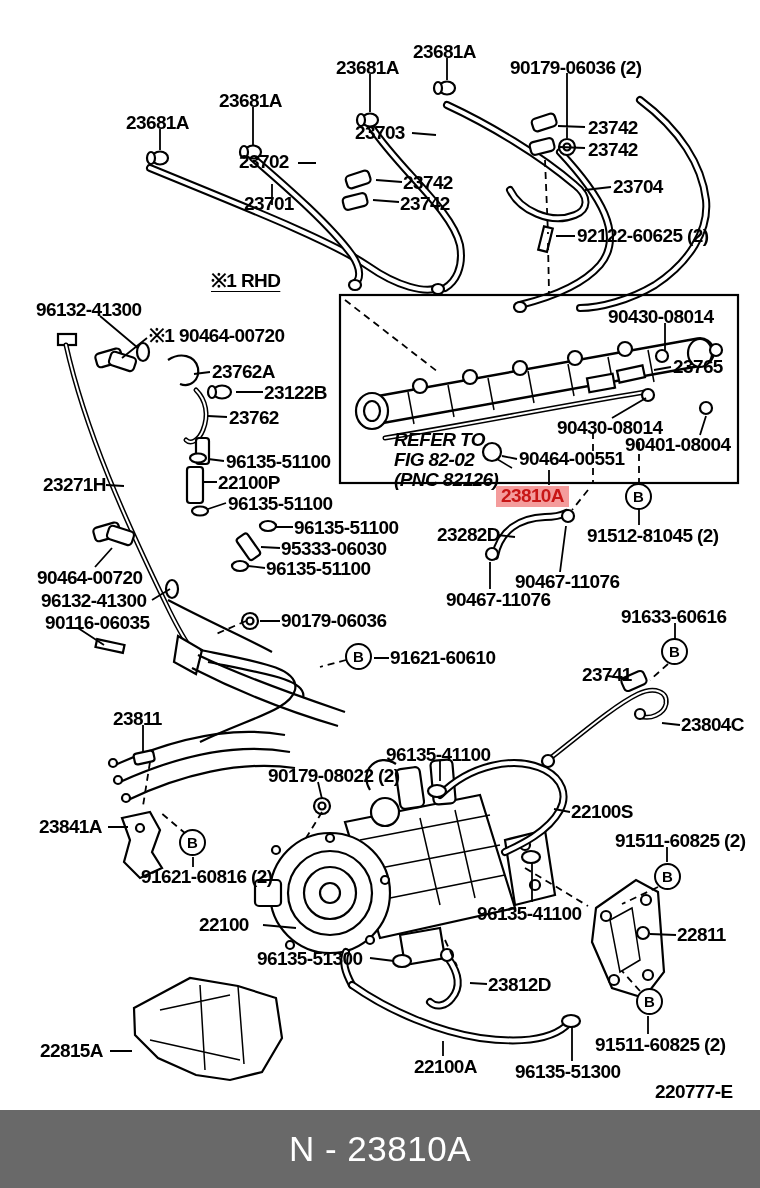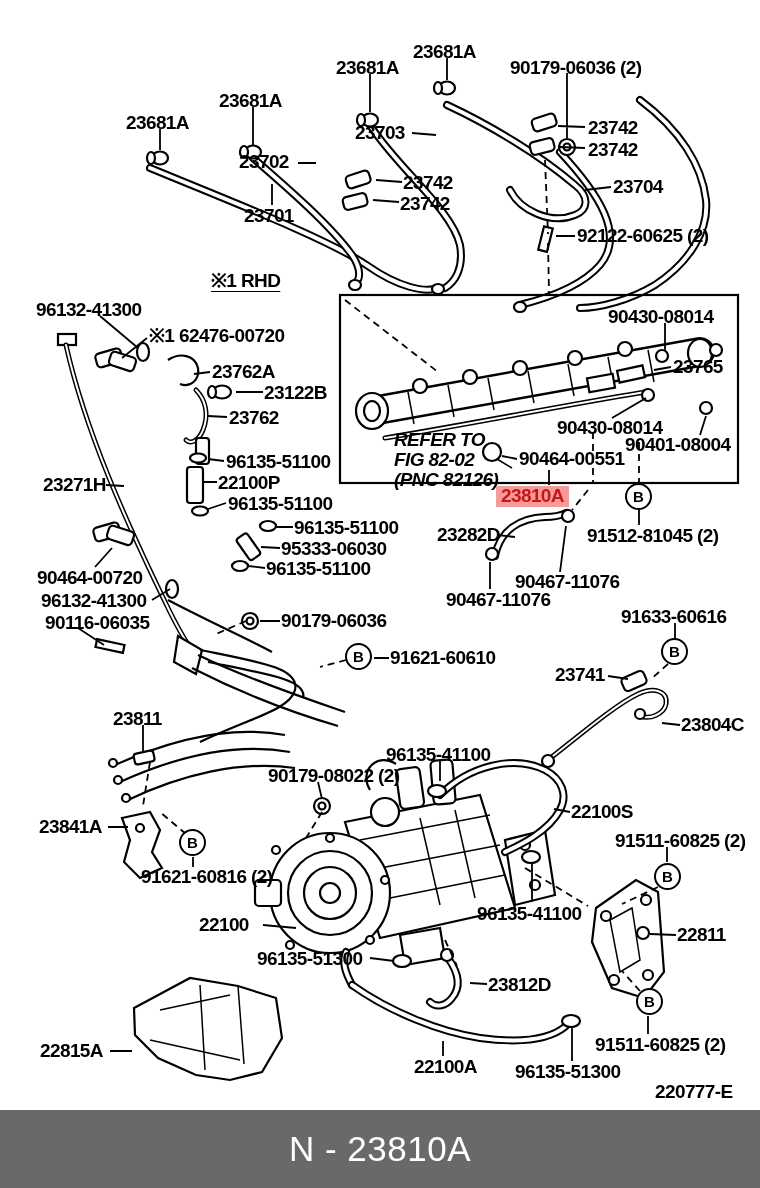--- a/index.html
+++ b/index.html
@@ -228,25 +228,25 @@
   <div class="lbl" style="left:510px;top:58px">90179-06036 (2)</div>
   <div class="lbl" style="left:219px;top:91px">23681A</div>
   <div class="lbl" style="left:126px;top:113px">23681A</div>
   <div class="lbl" style="left:355px;top:123px">23703</div>
   <div class="lbl" style="left:588px;top:118px">23742</div>
   <div class="lbl" style="left:588px;top:140px">23742</div>
   <div class="lbl" style="left:239px;top:152px">23702</div>
   <div class="lbl" style="left:403px;top:173px">23742</div>
   <div class="lbl" style="left:400px;top:194px">23742</div>
   <div class="lbl" style="left:613px;top:177px">23704</div>
-  <div class="lbl" style="left:244px;top:206px">23701</div>
+  <div class="lbl" style="left:244px;top:194px">23701</div>
   <div class="lbl" style="left:577px;top:226px">92122-60625 (2)</div>
   <div class="lbl ul" style="left:211px;top:271px">※1 RHD</div>
   <div class="lbl" style="left:36px;top:300px">96132-41300</div>
-  <div class="lbl" style="left:149px;top:326px">※1 62476-00720</div>
+  <div class="lbl" style="left:149px;top:326px">※1 90464-00720</div>
   <div class="lbl" style="left:212px;top:362px">23762A</div>
   <div class="lbl" style="left:264px;top:383px">23122B</div>
   <div class="lbl" style="left:229px;top:408px">23762</div>
   <div class="lbl" style="left:608px;top:307px">90430-08014</div>
   <div class="lbl" style="left:673px;top:357px">23765</div>
   <div class="lbl" style="left:557px;top:418px">90430-08014</div>
   <div class="lbl" style="left:625px;top:435px">90401-08004</div>
   <div class="lbl pre" style="left:394px;top:430px">REFER TO
 FIG 82-02
 (PNC 82126)</div>
@@ -262,21 +262,21 @@
   <div class="lbl" style="left:446px;top:590px">90467-11076</div>
   <div class="lbl" style="left:294px;top:518px">96135-51100</div>
   <div class="lbl" style="left:281px;top:539px">95333-06030</div>
   <div class="lbl" style="left:266px;top:559px">96135-51100</div>
   <div class="lbl" style="left:37px;top:568px">90464-00720</div>
   <div class="lbl" style="left:41px;top:591px">96132-41300</div>
   <div class="lbl" style="left:45px;top:613px">90116-06035</div>
   <div class="lbl" style="left:281px;top:611px">90179-06036</div>
   <div class="lbl" style="left:390px;top:648px">91621-60610</div>
   <div class="lbl" style="left:621px;top:607px">91633-60616</div>
-  <div class="lbl" style="left:555px;top:665px">23741</div>
+  <div class="lbl" style="left:582px;top:665px">23741</div>
   <div class="lbl" style="left:681px;top:715px">23804C</div>
   <div class="lbl" style="left:113px;top:709px">23811</div>
   <div class="lbl" style="left:386px;top:745px">96135-41100</div>
   <div class="lbl" style="left:268px;top:766px">90179-08022 (2)</div>
   <div class="lbl" style="left:571px;top:802px">22100S</div>
   <div class="lbl" style="left:39px;top:817px">23841A</div>
   <div class="lbl" style="left:141px;top:867px">91621-60816 (2)</div>
   <div class="lbl" style="left:615px;top:831px">91511-60825 (2)</div>
   <div class="lbl" style="left:199px;top:915px">22100</div>
   <div class="lbl" style="left:477px;top:904px">96135-41100</div>

